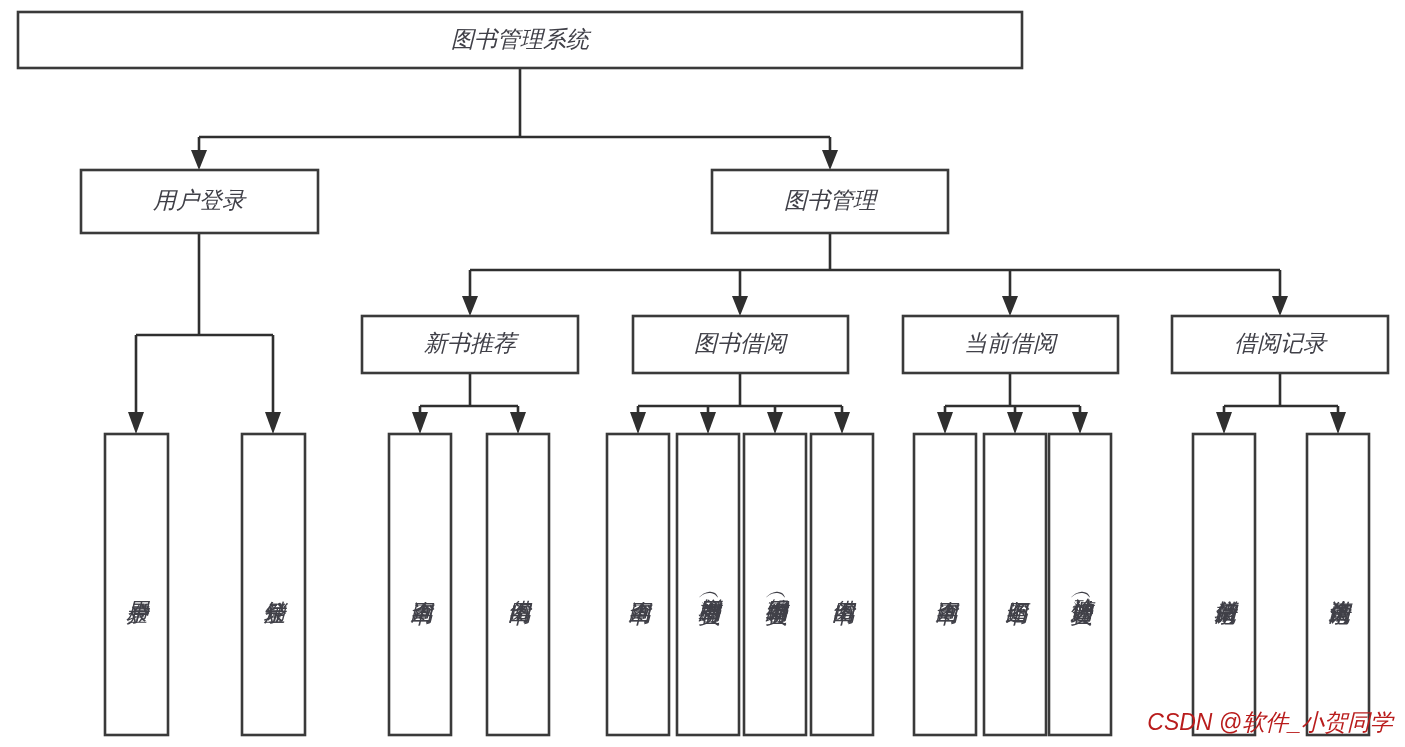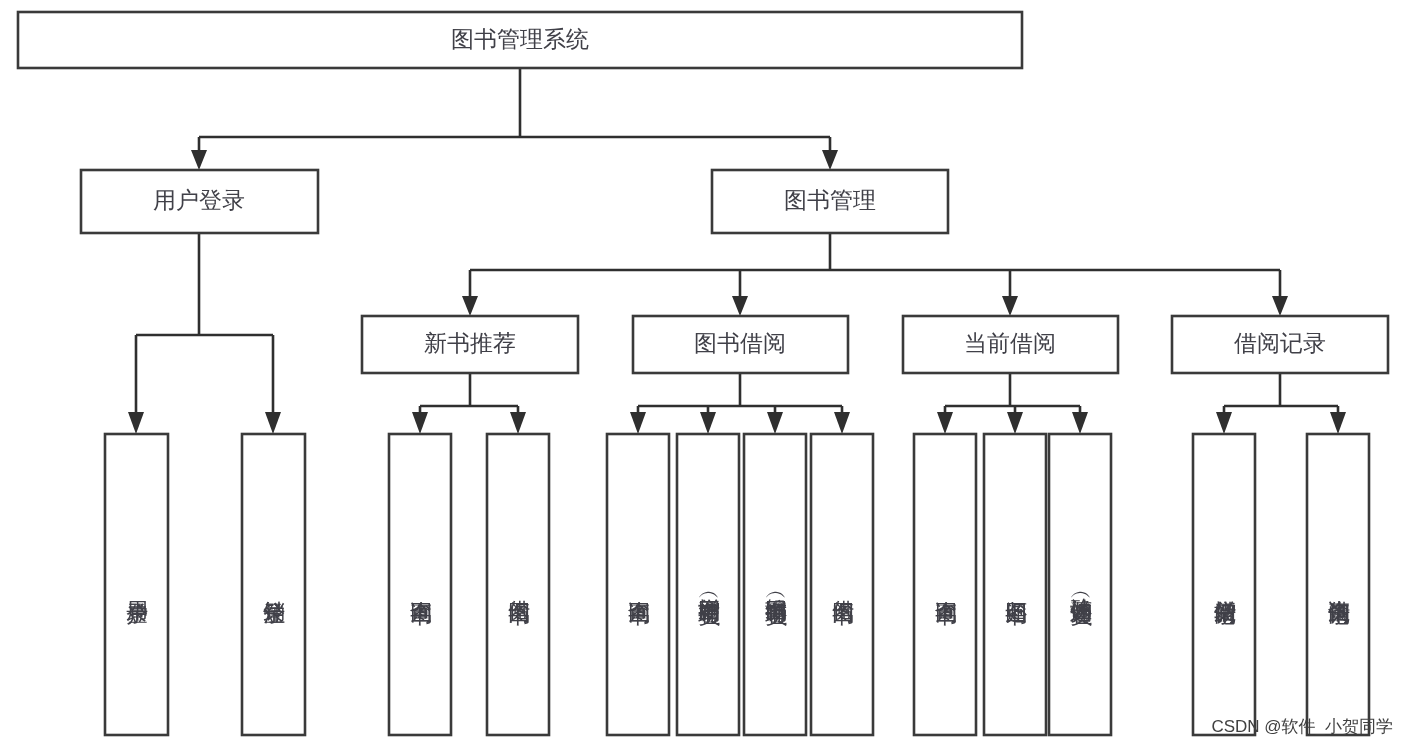--- a/index.html
+++ b/index.html
@@ -9,20 +9,21 @@
   }
   body {
     font-family: "Liberation Sans", "DejaVu Sans", sans-serif;
   }
   #diagram-root {
     position: relative;
     width: 1405px;
     height: 745px;
     background: #ffffff;
     overflow: hidden;
+    font-style: italic;
   }
   svg.diagram-canvas {
     position: absolute;
     left: 0;
     top: 0;
     width: 1405px;
     height: 747px;
   }
   .node-box {
     fill: #ffffff;
@@ -53,22 +54,22 @@
   }
   .arrow-head {
     fill: #2f2f2f;
     stroke: none;
   }
   .watermark {
     position: absolute;
     right: 12px;
     bottom: 7px;
     font-family: "Liberation Sans", "DejaVu Sans", sans-serif;
-    font-size: 17px;
-    color: #404040;
+    font-size: 23px;
+    color: #b91c1c;
     white-space: nowrap;
     user-select: none;
   }
 </style>
 </head>
 <body>
 
 <div id="diagram-root">
 
   <svg class="diagram-canvas" viewBox="0 0 1405 747" xmlns="http://www.w3.org/2000/svg">

